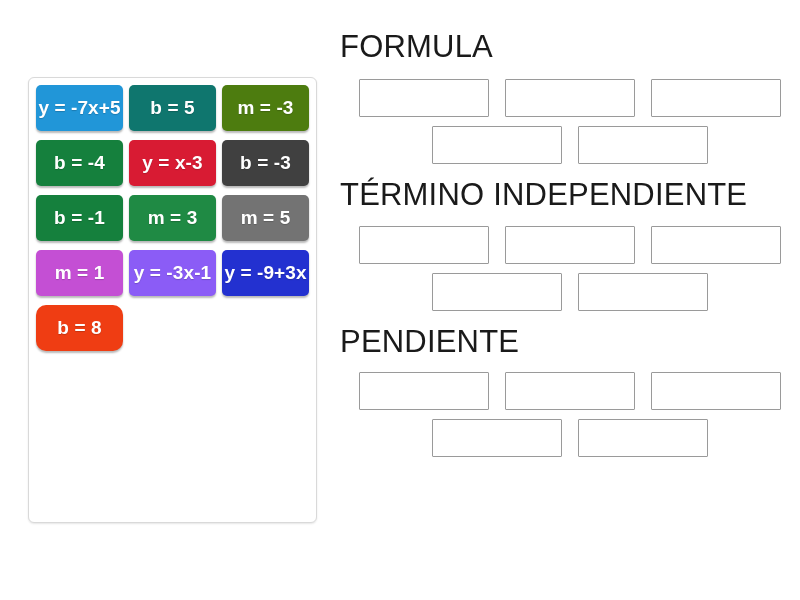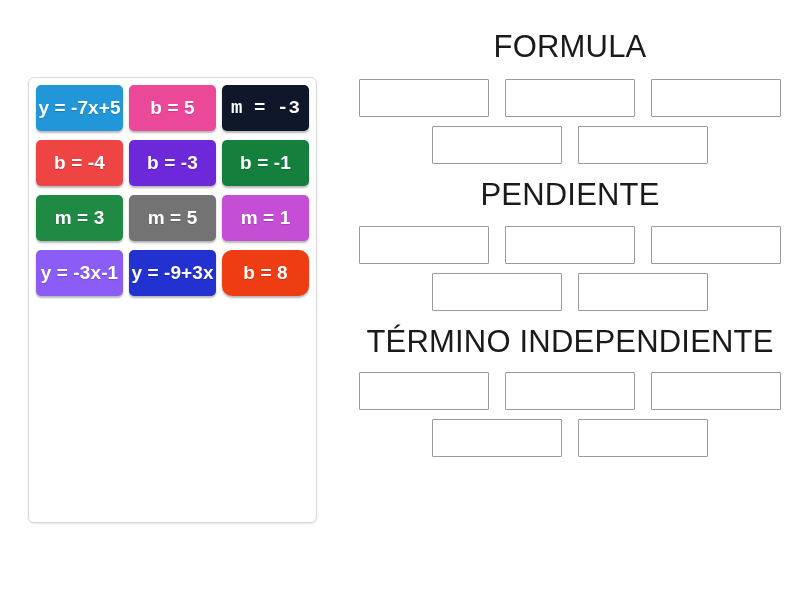--- a/index.html
+++ b/index.html
@@ -71,21 +71,20 @@
   
   .cats-col {
     flex: 1;
     position: relative;
     padding-top: 30px;
   }
   .category {
     margin-bottom: 14px;
   }
   .cat-title {
-    text-align: center;
     font-size: 31px;
     font-weight: 400;
     color: #1a1a1a;
     letter-spacing: 0.2px;
     line-height: 1.08;
     margin: 0 0 14px 0;
     white-space: nowrap;
   }
   .slot-row {
     display: flex;
@@ -106,24 +105,25 @@
 </style>
 </head>
 <body>
 
 <div id="app">
 
   <div class="tray-col">
     <div class="tile-tray">
       <div class="tile-grid" id="tile-grid">
           <div class="tile" style="background: rgb(33, 150, 216);">y = -7x+5</div>
-          <div class="tile" style="background: #ec4899;">b = 5</div>
-          <div class="tile" style="background: #0f172a; font-family: Liberation Mono, monospace;">m = -3</div>
-          <div class="tile" style="background: #ef4444;">b = -4</div>
-          <div class="tile" style="background: #6d28d9;">b = -3</div>
+          <div class="tile" style="background: #0f766e;">b = 5</div>
+          <div class="tile" style="background: #4d7c0f;">m = -3</div>
+          <div class="tile" style="background: #15803d;">b = -4</div>
+          <div class="tile" style="background: rgb(216, 27, 51);">y = x-3</div>
+          <div class="tile" style="background: #404040;">b = -3</div>
           <div class="tile" style="background: #15803d;">b = -1</div>
           <div class="tile" style="background: rgb(31, 138, 68); text-align: center;">m = 3</div>
           <div class="tile" style="background: #737373;">m = 5</div>
           <div class="tile" style="background: rgb(196, 79, 212);">m = 1</div>
           <div class="tile" style="background: #8b5cf6;">y = -3x-1</div>
           <div class="tile" style="background: rgb(35, 49, 208);">y = -9+3x</div>
           <div class="tile" style="background: rgb(239, 61, 19); border-radius: 10px;">b = 8</div>
           <div class="tile empty"></div>
         </div>
     </div>
@@ -135,34 +135,34 @@
         <div class="slot-row">
           <div class="slot"></div>
           <div class="slot"></div>
           <div class="slot"></div>
         </div>
         <div class="slot-row">
           <div class="slot"></div>
           <div class="slot"></div>
         </div>
       </div>
-      <div class="category cat-pendiente">
-        <div class="cat-title">PENDIENTE</div>
+      <div class="category cat-termino">
+        <div class="cat-title">TÉRMINO INDEPENDIENTE</div>
         <div class="slot-row">
           <div class="slot"></div>
           <div class="slot"></div>
           <div class="slot"></div>
         </div>
         <div class="slot-row">
           <div class="slot"></div>
           <div class="slot"></div>
         </div>
       </div>
-      <div class="category cat-termino">
-        <div class="cat-title">TÉRMINO INDEPENDIENTE</div>
+      <div class="category cat-pendiente">
+        <div class="cat-title">PENDIENTE</div>
         <div class="slot-row">
           <div class="slot"></div>
           <div class="slot"></div>
           <div class="slot"></div>
         </div>
         <div class="slot-row">
           <div class="slot"></div>
           <div class="slot"></div>
         </div>
       </div>

